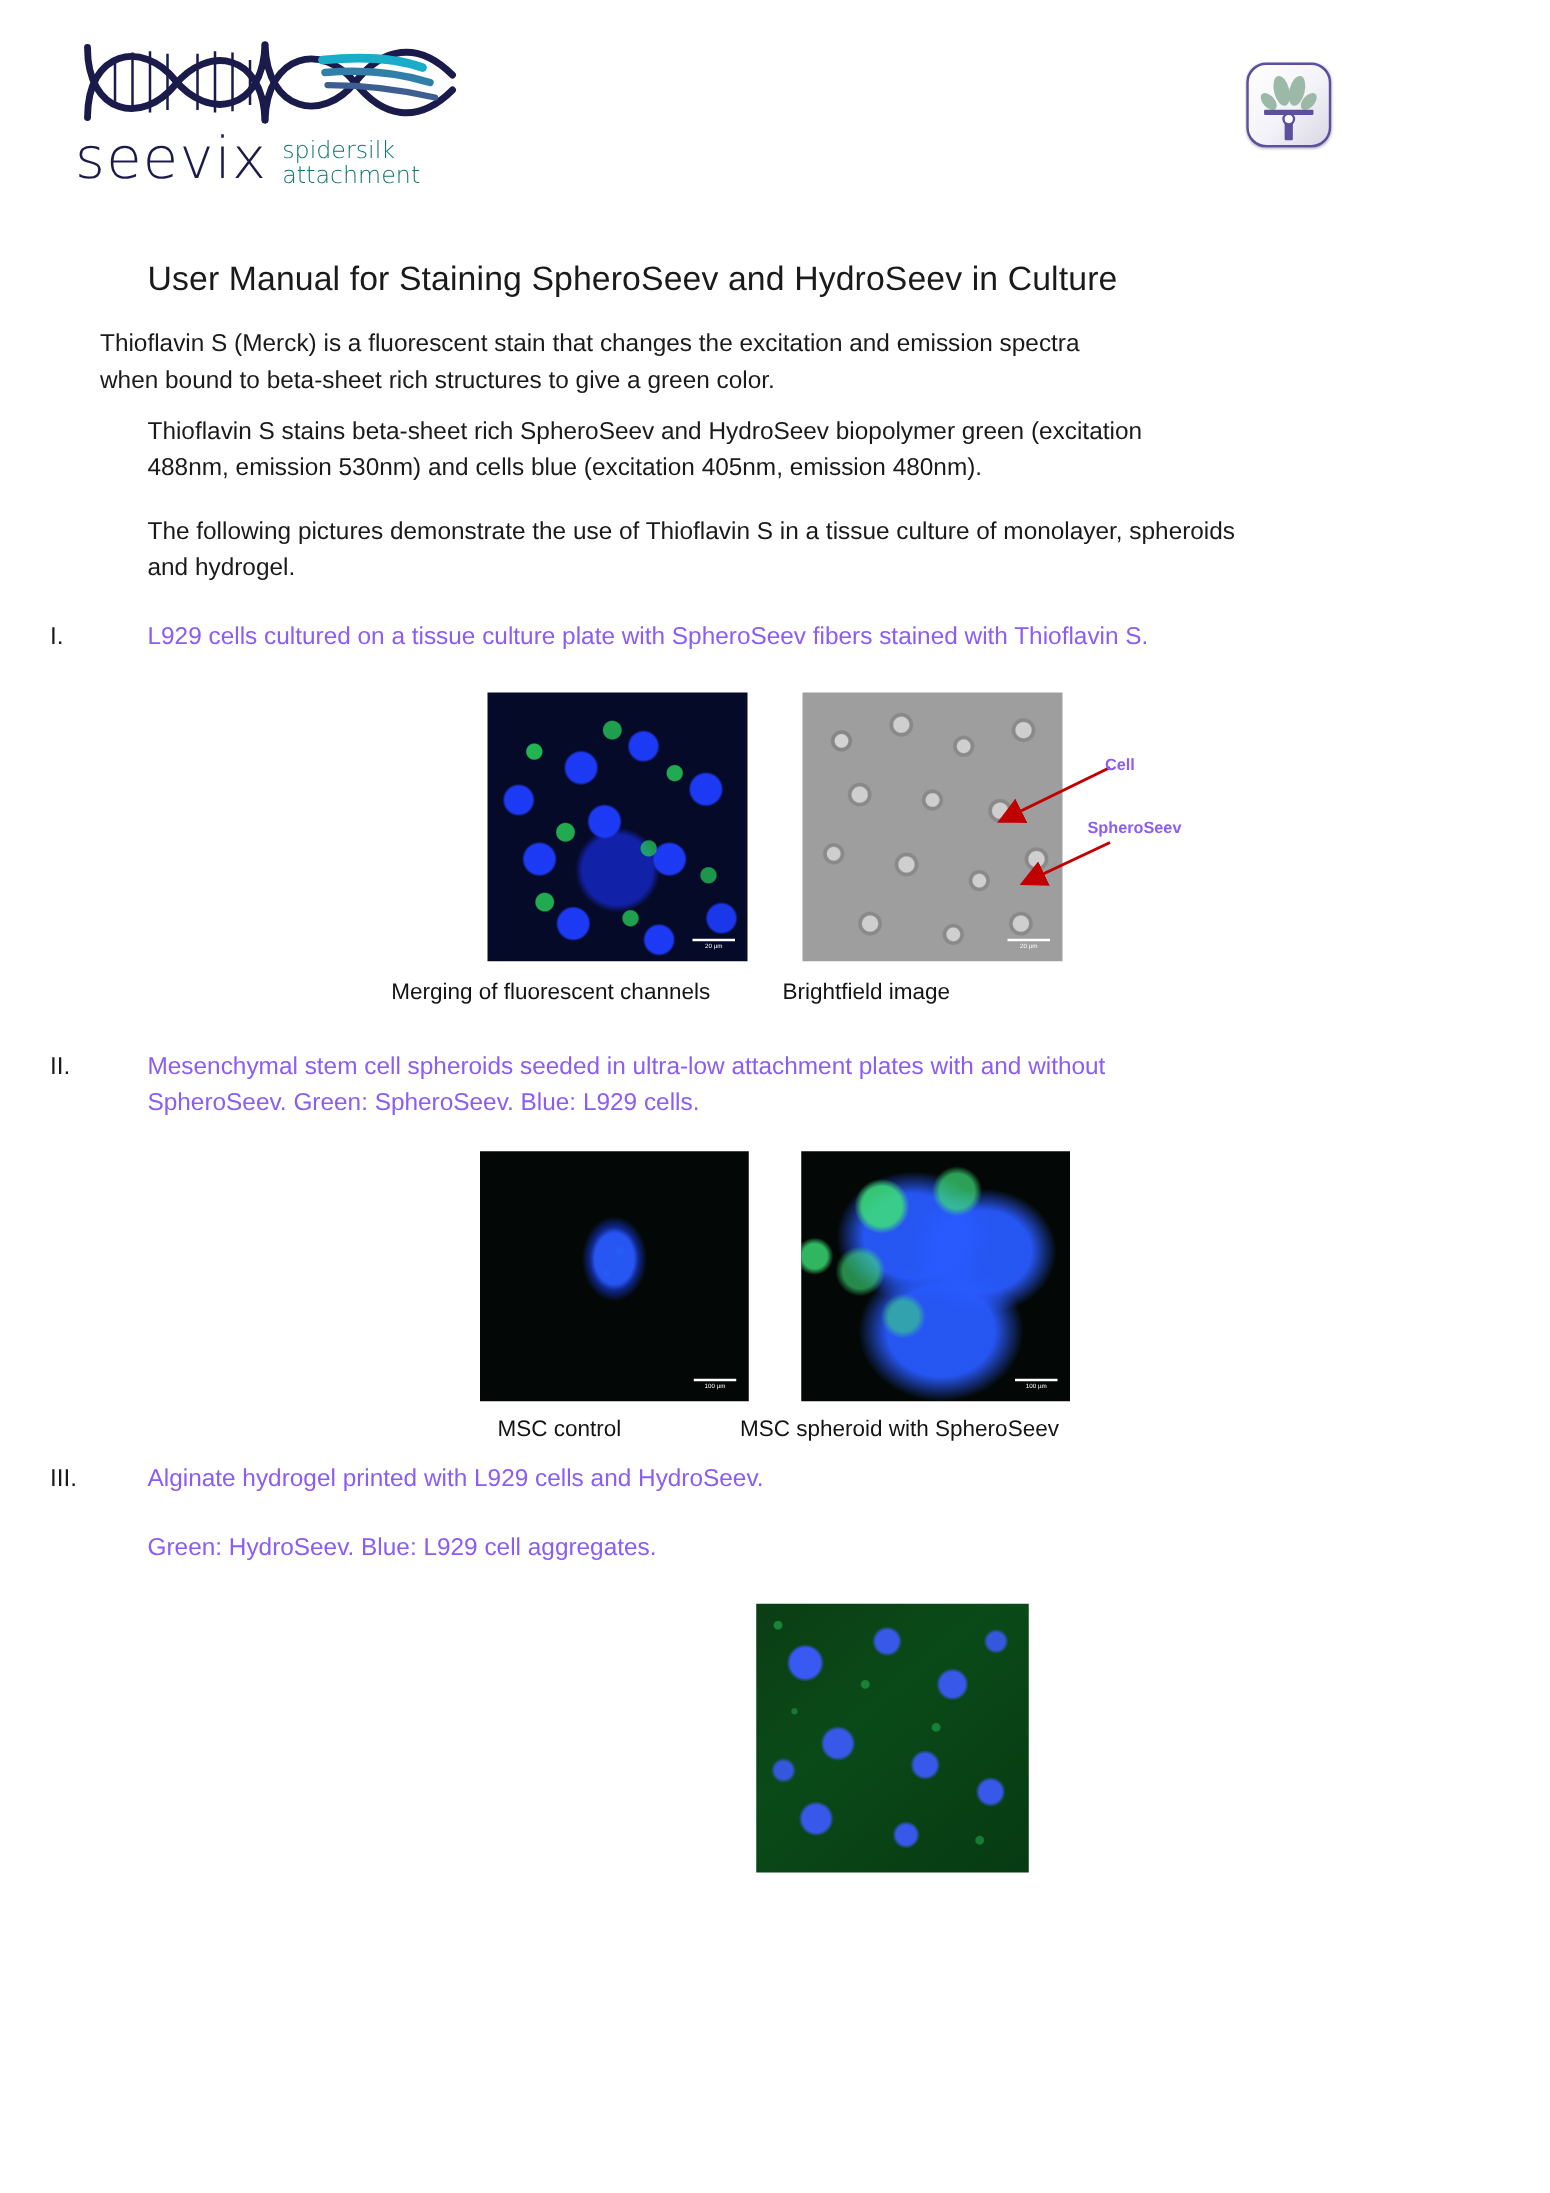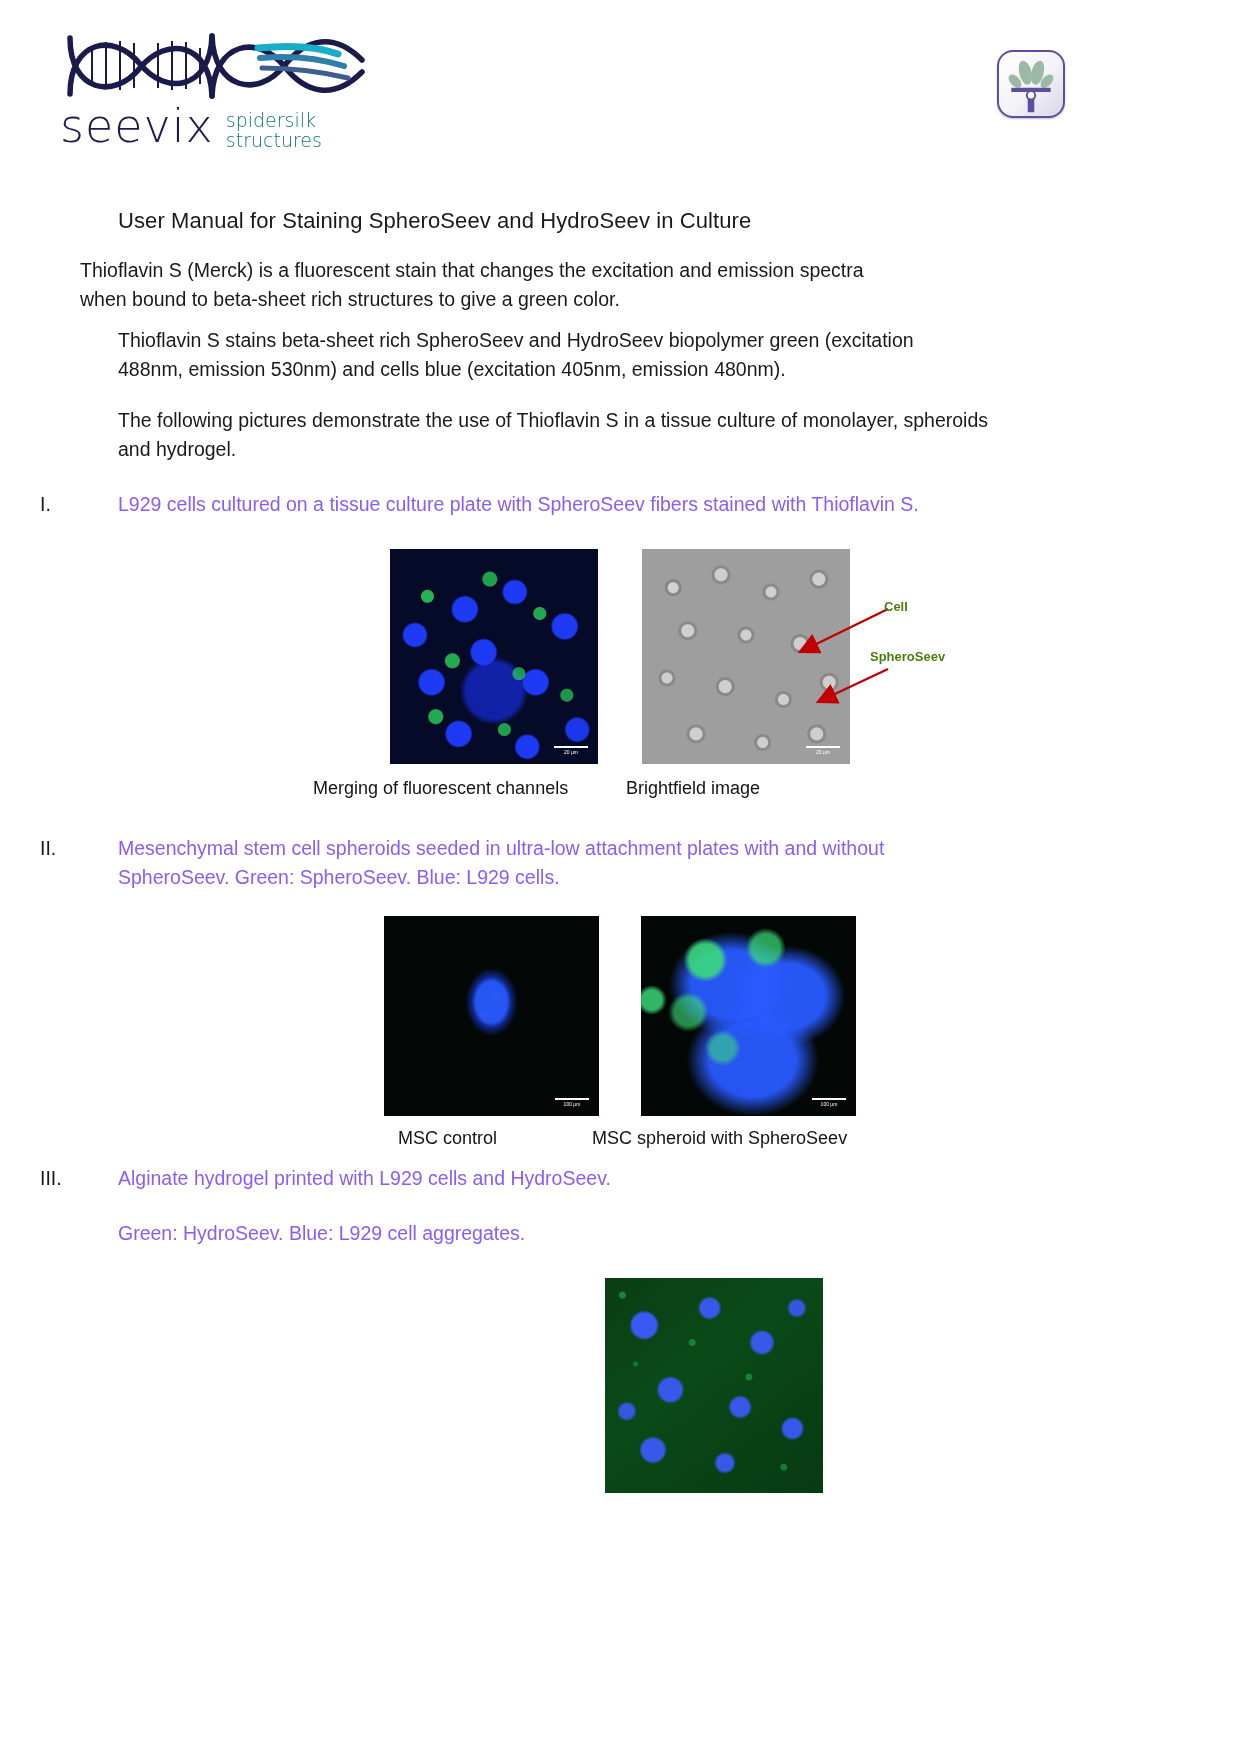--- a/index.html
+++ b/index.html
@@ -85,21 +85,21 @@
   .ncbio-en { font-size: 23px; letter-spacing: 0.5px; line-height: 27px; }
 
   
   .doc {
     position: absolute;
     left: 0; top: 190px;
     width: 1240px;
   }
   .title {
     margin-left: 118px;
-    font-size: 22px;
+    font-size: 27px;
     font-weight: 400;
     color: #1a1a1a;
     letter-spacing: 0.1px;
     margin-top: 18px;
   }
   .para {
     margin-left: 118px;
     width: 882px;
     font-size: 19.5px;
     line-height: 29px;
@@ -257,21 +257,21 @@
     position: absolute;
     font-size: 18px;
     color: #141414;
     white-space: nowrap;
   }
 
   .annot {
     position: absolute;
     font-size: 13px;
     font-weight: bold;
-    color: #4d7c0f;
+    color: #8b5cf6;
     white-space: nowrap;
   }
   .arrow-svg { position: absolute; }
 </style>
 </head>
 <body>
 
 <div class="header">
 
   <div class="seevix-logo">
@@ -295,21 +295,21 @@
       <g stroke-linecap="round" fill="none">
         <path d="M196 22 C 216 20, 248 18, 276 28" stroke="#18aec9" stroke-width="7"></path>
         <path d="M198 32 C 220 30, 250 30, 282 40" stroke="#2f7fa8" stroke-width="6"></path>
         <path d="M200 42 C 222 42, 252 44, 286 52" stroke="#3e5d90" stroke-width="5"></path>
       </g>
     </svg>
     <div class="seevix-wordmark">
       <div class="seevix-name">seevix</div>
       <div class="seevix-tag">
         <div>spidersilk</div>
-        <div>structures</div>
+        <div>attachment</div>
       </div>
     </div>
   </div>
 
   <div class="ncbio-logo">
     <div class="ncbio-mark">
       <svg viewBox="0 0 68 68" width="64" height="64" style="position:absolute;left:0;top:0;">
         <g fill="#9bb9a6">
           <ellipse cx="28" cy="22" rx="6.5" ry="13" transform="rotate(-14 28 22)"></ellipse>
           <ellipse cx="41" cy="22" rx="6.5" ry="13" transform="rotate(14 41 22)"></ellipse>

